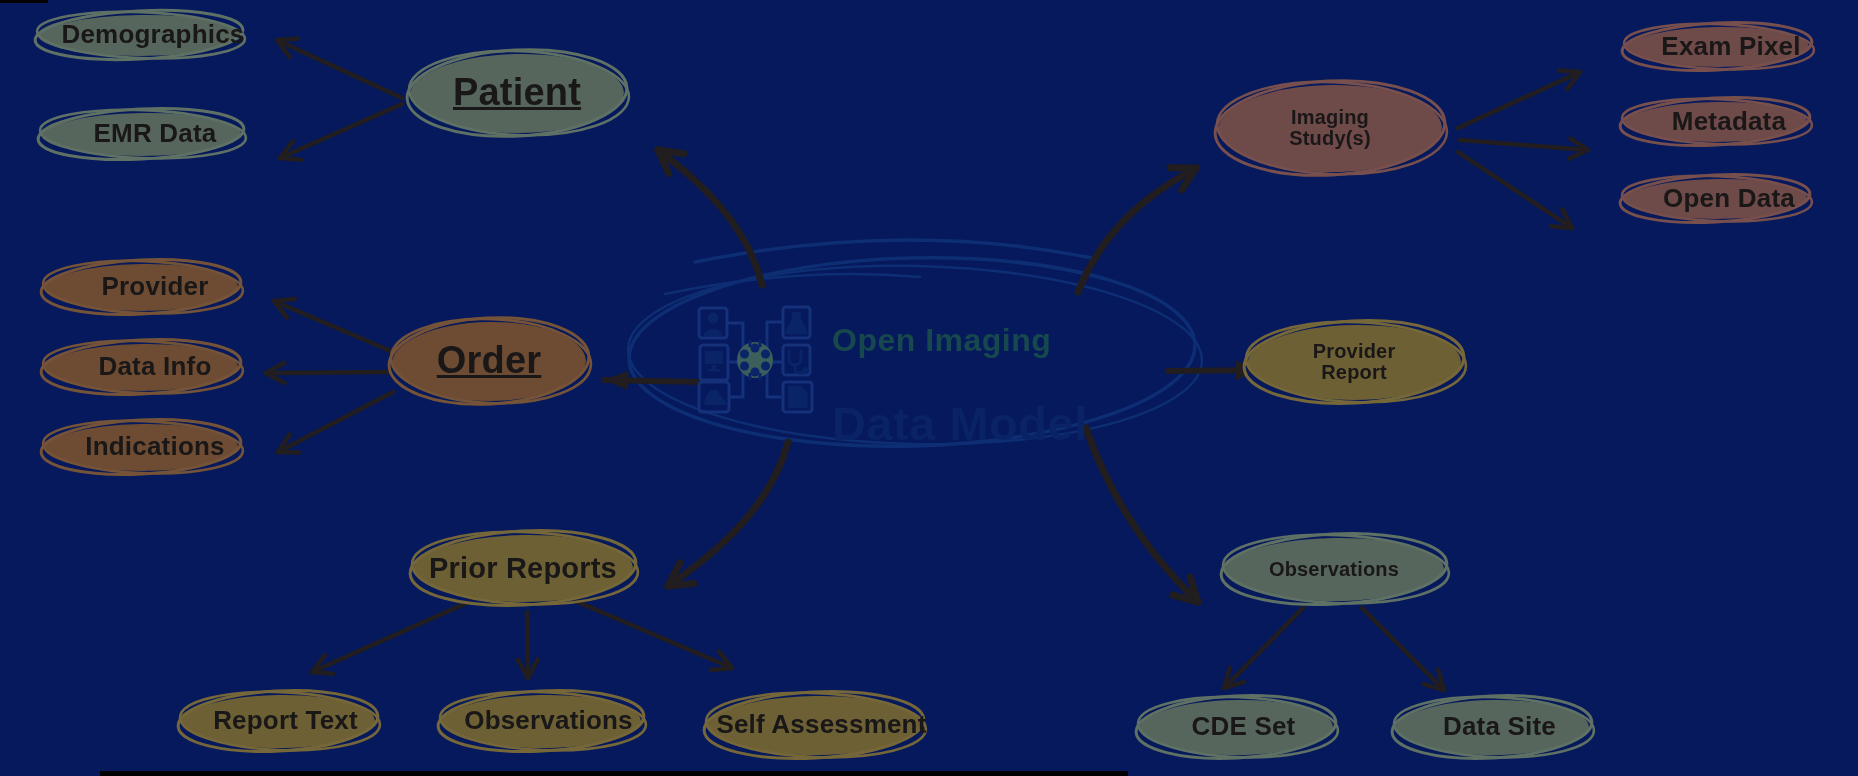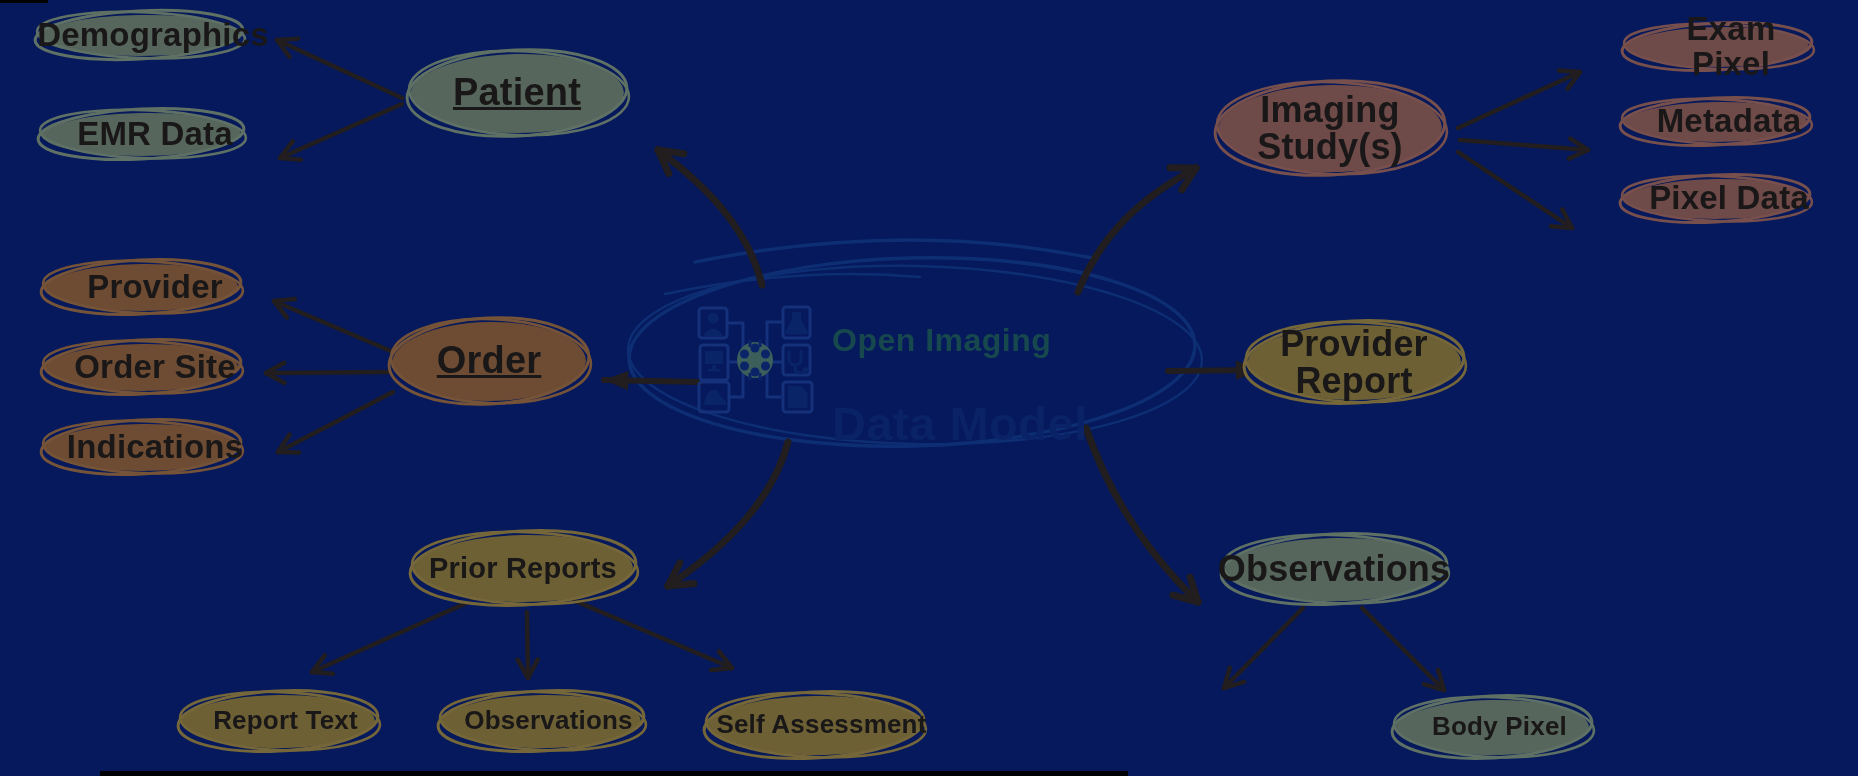--- a/index.html
+++ b/index.html
@@ -9,23 +9,23 @@
     font-family:"Liberation Sans","DejaVu Sans",sans-serif;
   }
   #edge-layer{position:absolute;left:0;top:0;width:1858px;height:776px;overflow:visible;}
   .node{position:absolute;display:flex;align-items:center;justify-content:center;}
   .node .sketch{position:absolute;left:0;top:0;width:100%;height:100%;overflow:visible;}
   .node .lbl{
     position:relative;z-index:2;text-align:center;
     font-weight:700;color:var(--node-text,#191717);
     line-height:1.04;letter-spacing:0.2px;
   }
-  .fs25 .lbl{font-size:33px;margin-left:28px;}
+  .fs25 .lbl{font-size:26px;margin-left:28px;}
   .fs26 .lbl{font-size:26px;margin-left:15px;}
-  .fs28 .lbl{font-size:36px;}
+  .fs28 .lbl{font-size:20px;}
   .fs29 .lbl{font-size:29px;}
   .fs30 .lbl{font-size:38px;text-decoration:underline;}
   .wrap160 .lbl{max-width:165px;}
   .wrap150 .lbl{max-width:152px;}
   .hub-title{position:absolute;left:832px;top:316px;z-index:3;}
   .hub-title .t1{
     font-weight:700;font-size:32px;line-height:49px;letter-spacing:0.5px;
     color:var(--title1,#16484e);
   }
   .hub-title .t2{
@@ -216,40 +216,40 @@
       </svg>
       <span class="lbl">Metadata</span>
     </div>
   <div class="node fs25" style="left:1615px;top:170px;width:200px;height:57px">
       <svg class="sketch" viewBox="0 0 200 57">
         <ellipse cx="100" cy="28.5" rx="92" ry="20.5" fill="#6e4a48"></ellipse>
         <ellipse cx="100" cy="29.5" rx="93" ry="21.5" fill="none" stroke="#05195c" stroke-width="2" transform="rotate(-1 100 28.5)"></ellipse>
         <ellipse cx="100" cy="28.5" rx="95" ry="23.5" fill="none" stroke="#774f4c" stroke-width="3" transform="rotate(-3 100 28.5)"></ellipse>
         <ellipse cx="102" cy="28.5" rx="95" ry="22.5" fill="none" stroke="#774f4c" stroke-width="2.6" transform="rotate(2.2 100 28.5)"></ellipse>
       </svg>
-      <span class="lbl">Pixel Data</span>
+      <span class="lbl">Open Data</span>
     </div>
 
   <div class="node fs25" style="left:36px;top:255px;width:210px;height:64px">
       <svg class="sketch" viewBox="0 0 210 64">
         <ellipse cx="105" cy="32" rx="97" ry="24" fill="#6d4c33"></ellipse>
         <ellipse cx="105" cy="33" rx="98" ry="25" fill="none" stroke="#05195c" stroke-width="2" transform="rotate(-1 105 32)"></ellipse>
         <ellipse cx="105" cy="32" rx="100" ry="27" fill="none" stroke="#755338" stroke-width="3" transform="rotate(-3 105 32)"></ellipse>
         <ellipse cx="107" cy="32" rx="100" ry="26" fill="none" stroke="#755338" stroke-width="2.6" transform="rotate(2.2 105 32)"></ellipse>
       </svg>
       <span class="lbl">Provider</span>
     </div>
   <div class="node fs25" style="left:36px;top:335px;width:210px;height:64px">
       <svg class="sketch" viewBox="0 0 210 64">
         <ellipse cx="105" cy="32" rx="97" ry="24" fill="#6d4c33"></ellipse>
         <ellipse cx="105" cy="33" rx="98" ry="25" fill="none" stroke="#05195c" stroke-width="2" transform="rotate(-1 105 32)"></ellipse>
         <ellipse cx="105" cy="32" rx="100" ry="27" fill="none" stroke="#755338" stroke-width="3" transform="rotate(-3 105 32)"></ellipse>
         <ellipse cx="107" cy="32" rx="100" ry="26" fill="none" stroke="#755338" stroke-width="2.6" transform="rotate(2.2 105 32)"></ellipse>
       </svg>
-      <span class="lbl">Order Site</span>
+      <span class="lbl">Data Info</span>
     </div>
   <div class="node fs25" style="left:36px;top:415px;width:210px;height:64px">
       <svg class="sketch" viewBox="0 0 210 64">
         <ellipse cx="105" cy="32" rx="97" ry="24" fill="#6d4c33"></ellipse>
         <ellipse cx="105" cy="33" rx="98" ry="25" fill="none" stroke="#05195c" stroke-width="2" transform="rotate(-1 105 32)"></ellipse>
         <ellipse cx="105" cy="32" rx="100" ry="27" fill="none" stroke="#755338" stroke-width="3" transform="rotate(-3 105 32)"></ellipse>
         <ellipse cx="107" cy="32" rx="100" ry="26" fill="none" stroke="#755338" stroke-width="2.6" transform="rotate(2.2 105 32)"></ellipse>
       </svg>
       <span class="lbl">Indications</span>
     </div>
@@ -312,23 +312,32 @@
 
   <div class="node fs28" style="left:1216px;top:529px;width:236px;height:80px">
       <svg class="sketch" viewBox="0 0 236 80">
         <ellipse cx="118" cy="40" rx="110" ry="32" fill="#57665c"></ellipse>
         <ellipse cx="118" cy="41" rx="111" ry="33" fill="none" stroke="#05195c" stroke-width="2" transform="rotate(-1 118 40)"></ellipse>
         <ellipse cx="118" cy="40" rx="113" ry="35" fill="none" stroke="#5f7064" stroke-width="3" transform="rotate(-3 118 40)"></ellipse>
         <ellipse cx="120" cy="40" rx="113" ry="34" fill="none" stroke="#5f7064" stroke-width="2.6" transform="rotate(2.2 118 40)"></ellipse>
       </svg>
       <span class="lbl">Observations</span>
     </div>
+  <div class="node fs26" style="left:1131px;top:691px;width:210px;height:72px">
+      <svg class="sketch" viewBox="0 0 210 72">
+        <ellipse cx="105" cy="36" rx="97" ry="28" fill="#57665c"></ellipse>
+        <ellipse cx="105" cy="37" rx="98" ry="29" fill="none" stroke="#05195c" stroke-width="2" transform="rotate(-1 105 36)"></ellipse>
+        <ellipse cx="105" cy="36" rx="100" ry="31" fill="none" stroke="#5f7064" stroke-width="3" transform="rotate(-3 105 36)"></ellipse>
+        <ellipse cx="107" cy="36" rx="100" ry="30" fill="none" stroke="#5f7064" stroke-width="2.6" transform="rotate(2.2 105 36)"></ellipse>
+      </svg>
+      <span class="lbl">CDE Set</span>
+    </div>
   <div class="node fs26" style="left:1387px;top:691px;width:210px;height:72px">
       <svg class="sketch" viewBox="0 0 210 72">
         <ellipse cx="105" cy="36" rx="97" ry="28" fill="#57665c"></ellipse>
         <ellipse cx="105" cy="37" rx="98" ry="29" fill="none" stroke="#05195c" stroke-width="2" transform="rotate(-1 105 36)"></ellipse>
         <ellipse cx="105" cy="36" rx="100" ry="31" fill="none" stroke="#5f7064" stroke-width="3" transform="rotate(-3 105 36)"></ellipse>
         <ellipse cx="107" cy="36" rx="100" ry="30" fill="none" stroke="#5f7064" stroke-width="2.6" transform="rotate(2.2 105 36)"></ellipse>
       </svg>
-      <span class="lbl">Body Pixel</span>
+      <span class="lbl">Data Site</span>
     </div>
 
 </div>
 
 </body></html>

